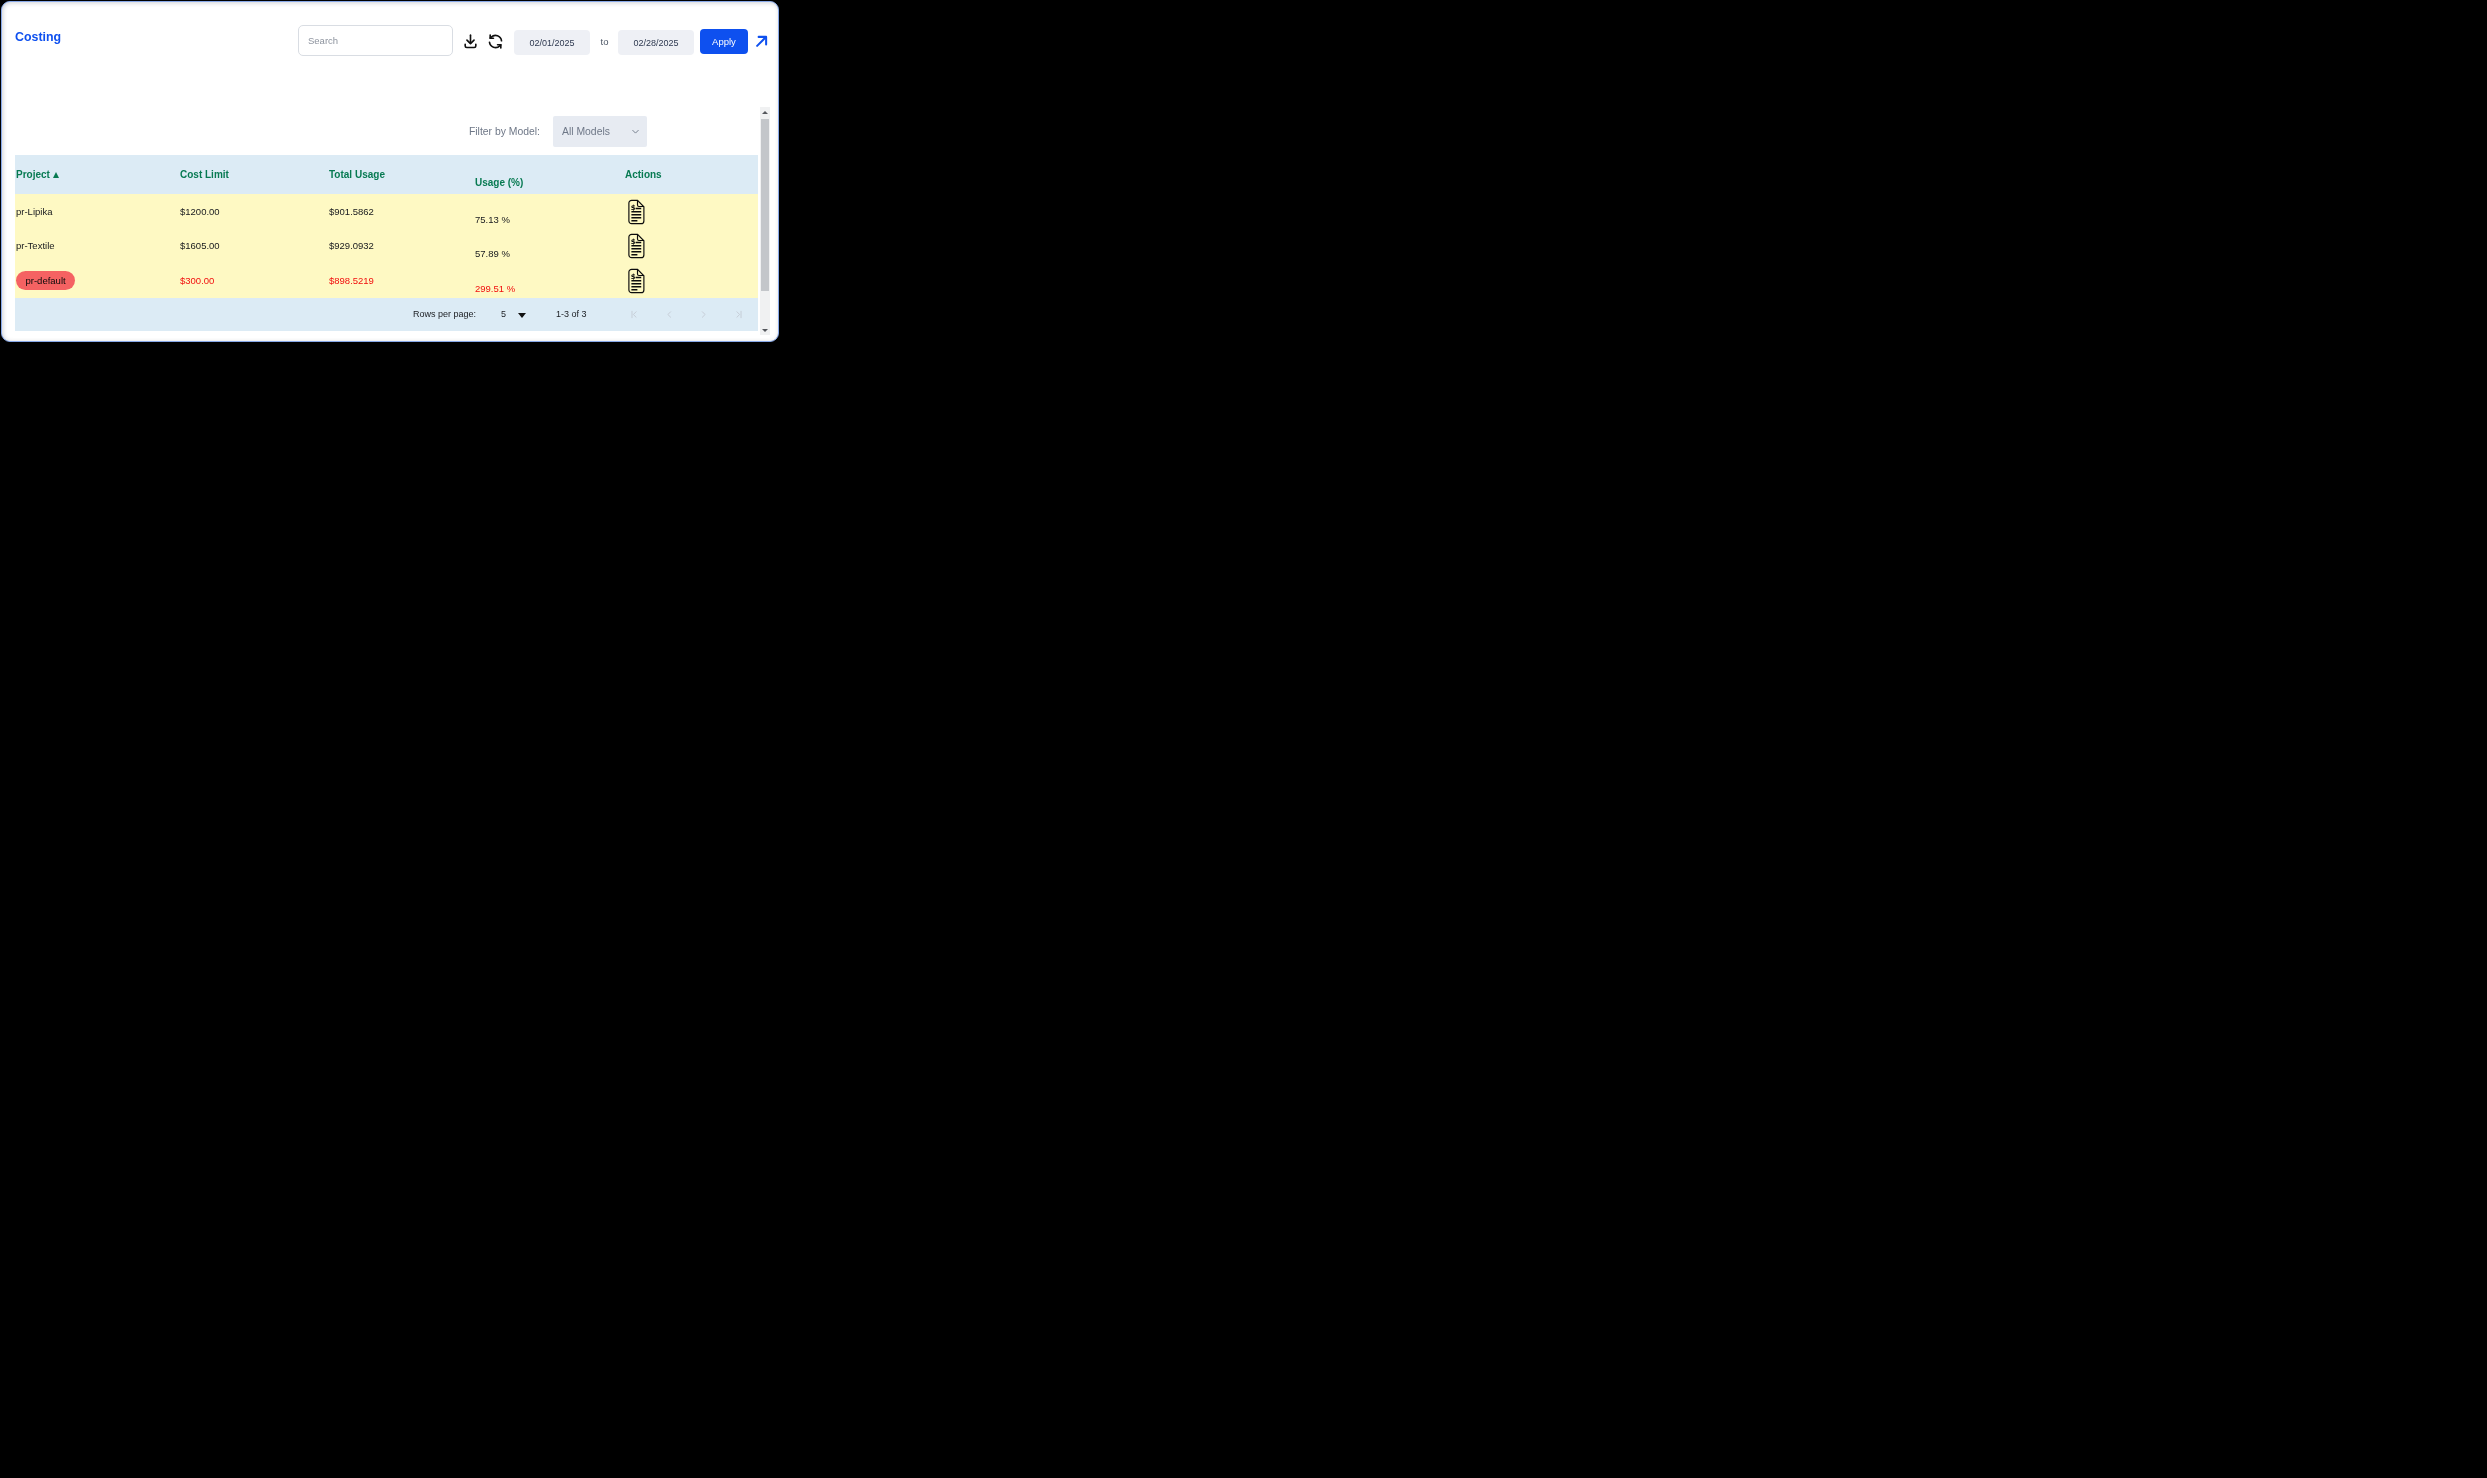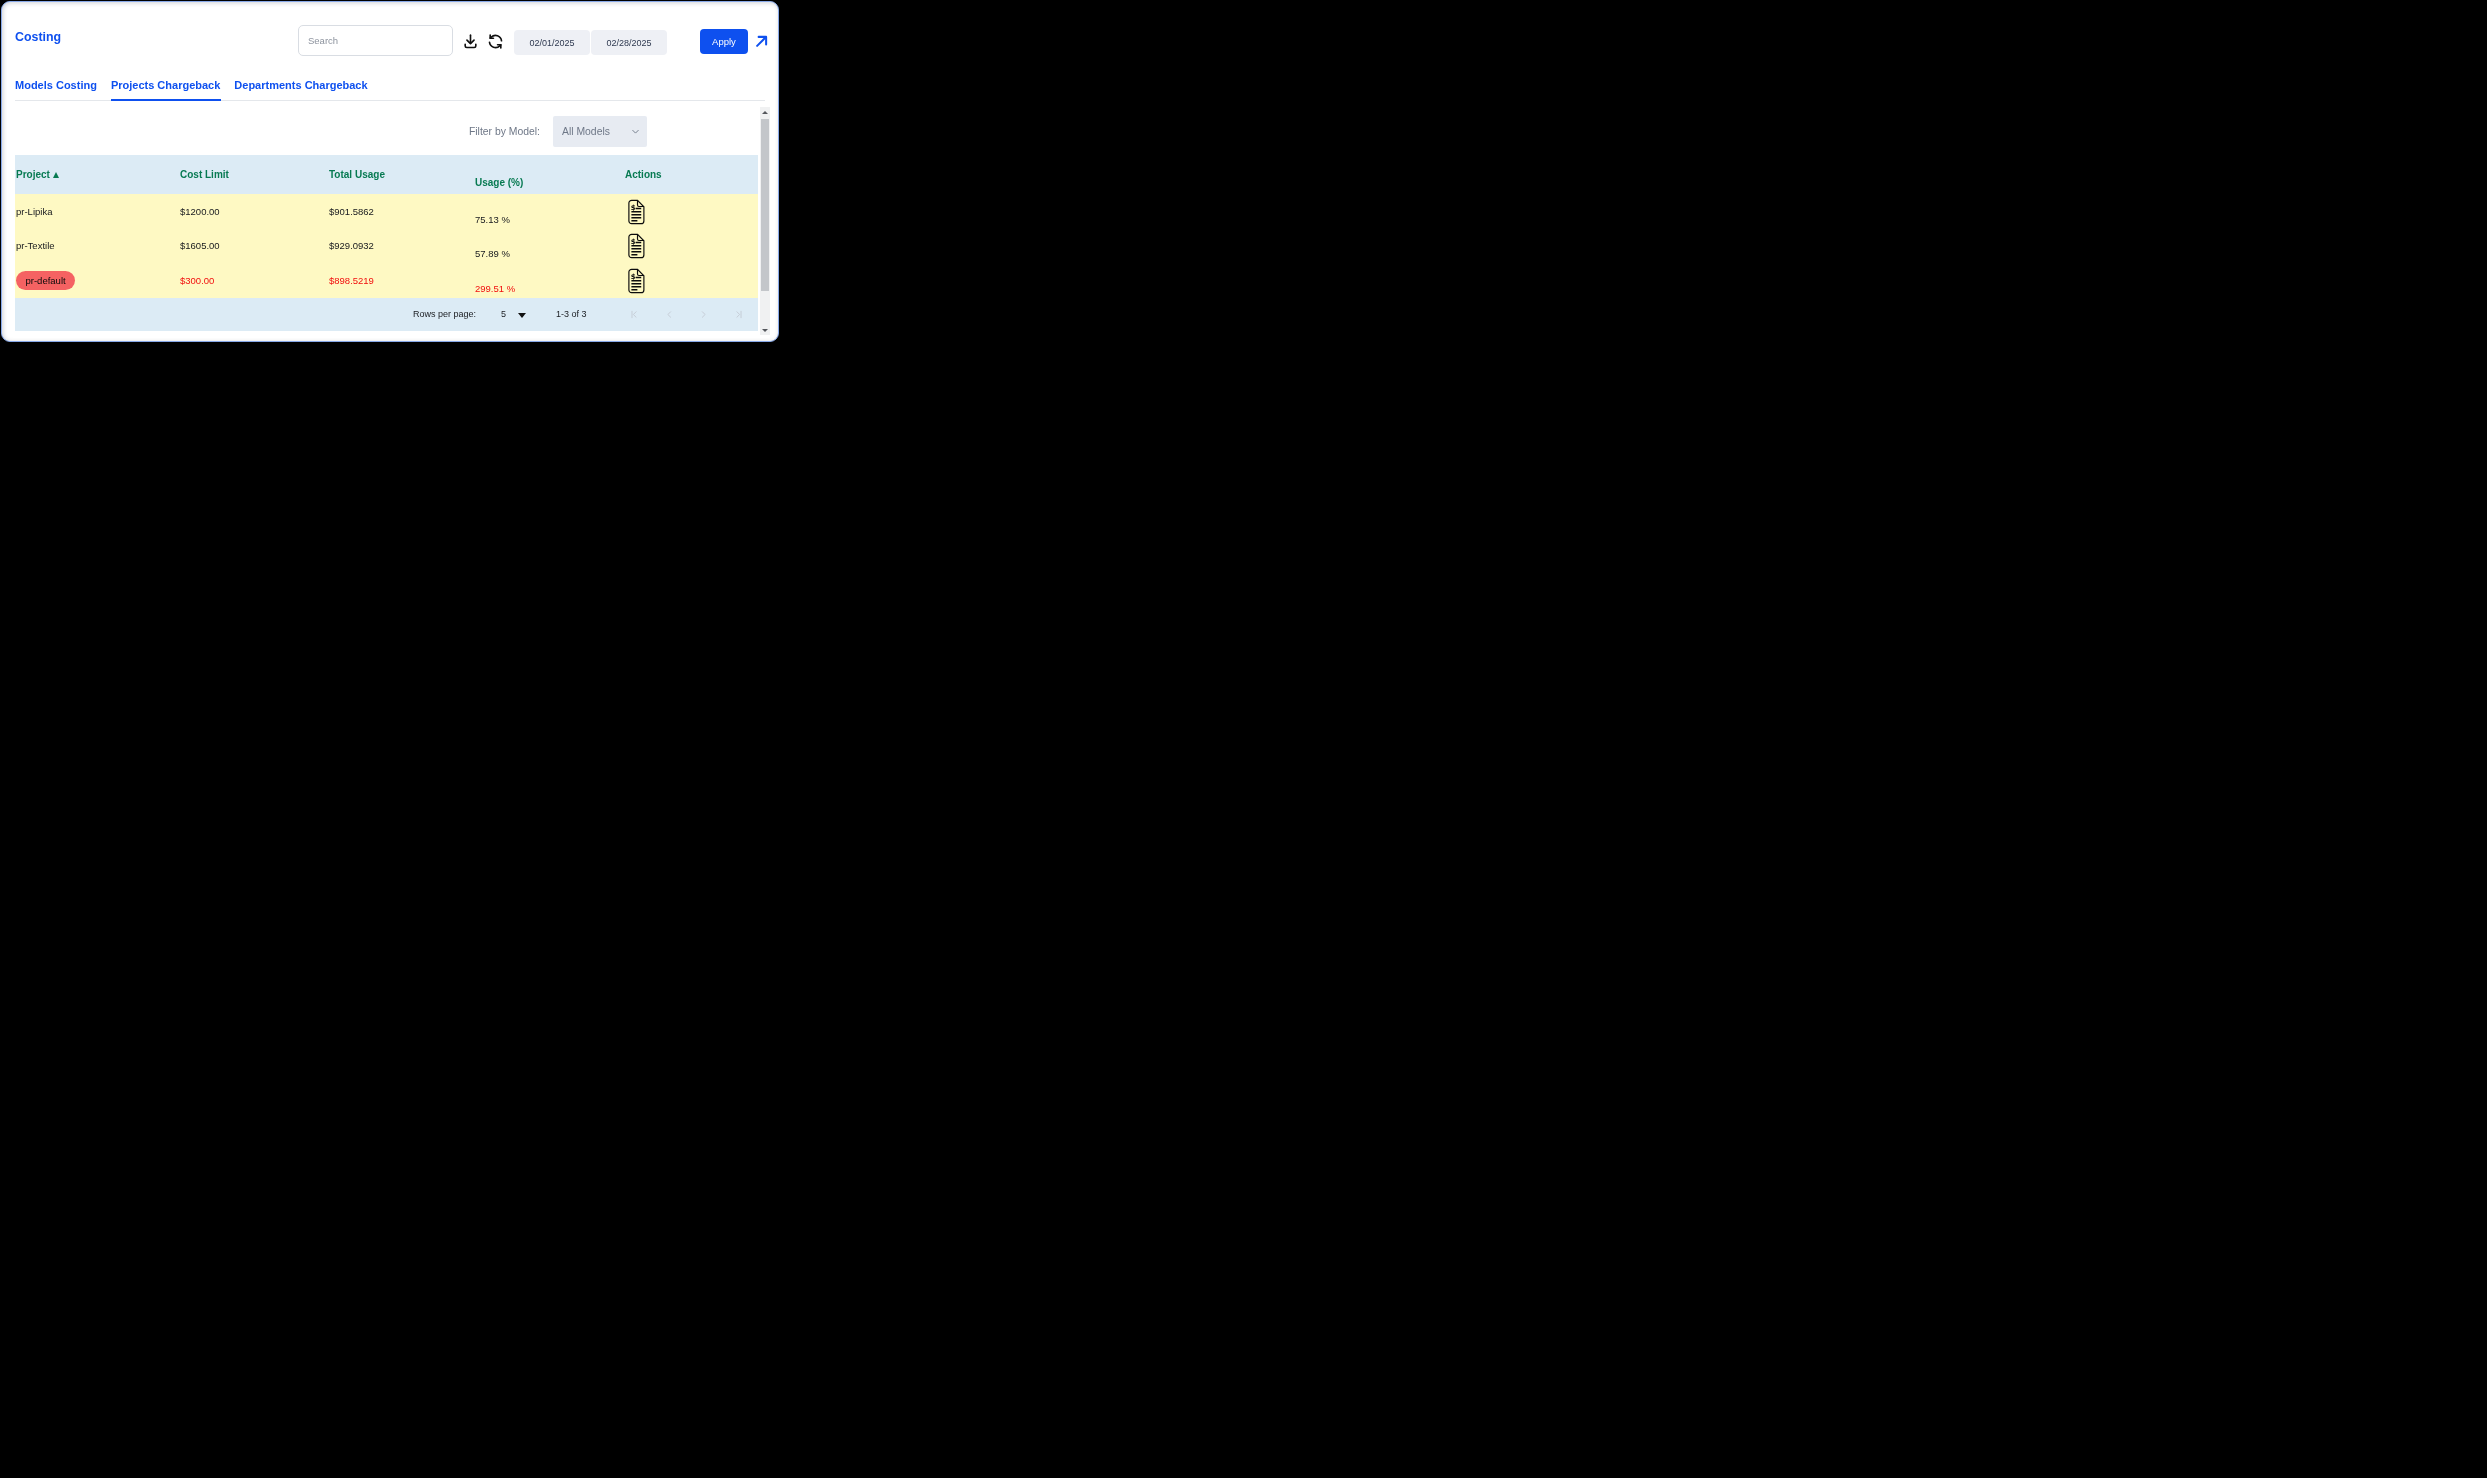--- a/index.html
+++ b/index.html
@@ -13,21 +13,21 @@
           border:0.7px solid #d9dde3;border-radius:5px;padding:0 9px;font-size:9.5px;color:#333;
           font-family:inherit;outline:none;}
   .search::placeholder{color:#8d939e;}
   .icon-btn{position:absolute;background:none;border:none;padding:0;cursor:pointer;line-height:0;}
   .dl-btn{left:462px;top:33px;}
   .rf-btn{left:487px;top:33px;}
   .ext-btn{left:753px;top:32px;}
   .date-chip{position:absolute;top:30px;width:72px;height:23.4px;background:#eef0f5;border:none;
              border-radius:4px;text-align:center;font-size:9px;color:#2e3950;font-family:inherit;outline:none;}
   .date-from{left:514px;}
-  .date-to{left:591px;text-align:center;}
+  .date-to{left:618px;text-align:center;}
   .to-label{position:absolute;left:593px;top:30px;width:23px;height:23.4px;line-height:23.4px;
             text-align:center;font-size:9.5px;color:#4d5766;}
   .apply-btn{position:absolute;left:700px;top:29px;width:48px;height:25px;background:#0e50ef;
              color:#fff;font-size:9.5px;font-weight:400;border:none;border-radius:4px;
              font-family:inherit;cursor:pointer;}
   
   .tabbar{position:absolute;left:15px;right:15px;top:79px;height:22px;display:flex;gap:13px;}
   .tabbar::before{content:"";position:absolute;left:0;right:0;bottom:0;height:1px;background:#e4e7eb;}
   .tab{position:relative;font-size:11px;font-weight:700;color:#0e50ef;cursor:pointer;
        padding:0 1px 6px 0;white-space:nowrap;}
@@ -98,25 +98,20 @@
   <div class="to-label">to</div>
   <input class="date-chip date-to" value="02/28/2025" style="">
   <button class="apply-btn">Apply</button>
   <button class="icon-btn ext-btn">
     <svg width="18" height="18" viewBox="0 0 24 24" fill="none" stroke="#0e50ef" stroke-width="2.7" stroke-linecap="round" stroke-linejoin="round">
       <path d="M5.5 18.5 16 8"></path>
         <path d="M7.5 6.5h10v10"></path>
     </svg>
   </button>
 
-  <div class="tabbar">
-    <div class="tab">Models Costing</div>
-    <div class="tab active">Projects Chargeback</div>
-    <div class="tab">Departments Chargeback</div>
-  </div>
 
   <div class="filter-label">Filter by Model:</div>
   <div class="model-select">
     <span class="val">All Models</span>
     <svg width="11" height="11" viewBox="0 0 24 24" fill="none" stroke="#6e7787" stroke-width="2" stroke-linecap="round" stroke-linejoin="round">
       <path d="M6 9.5l6 6 6-6"></path>
     </svg>
   </div>
 
   <div class="thead">

